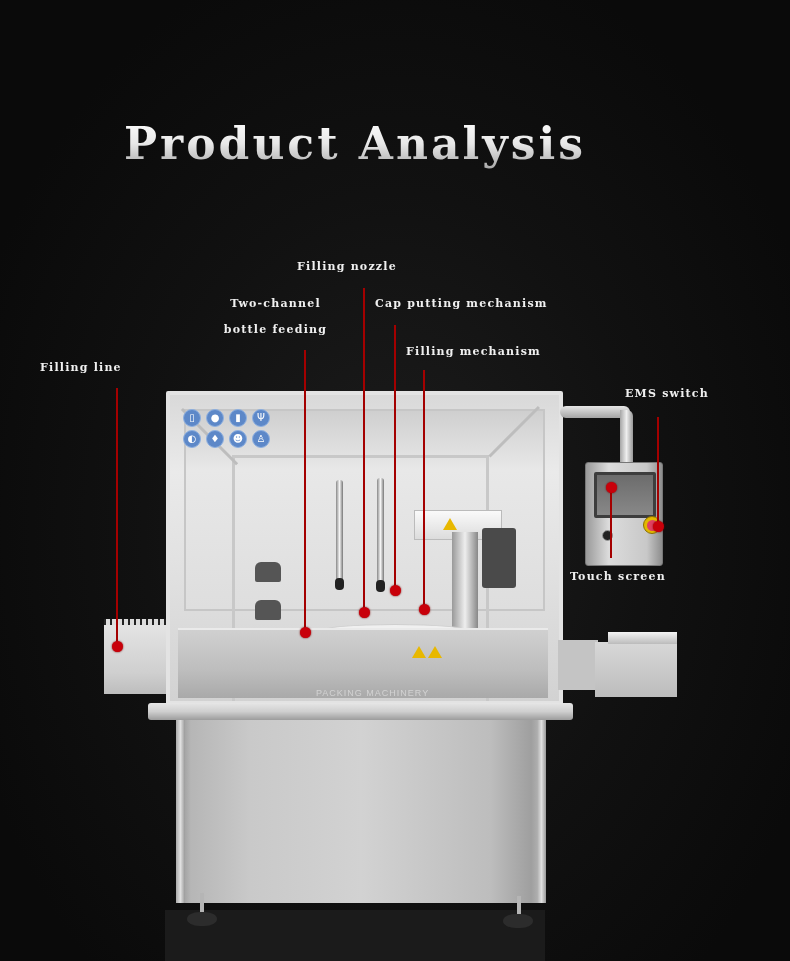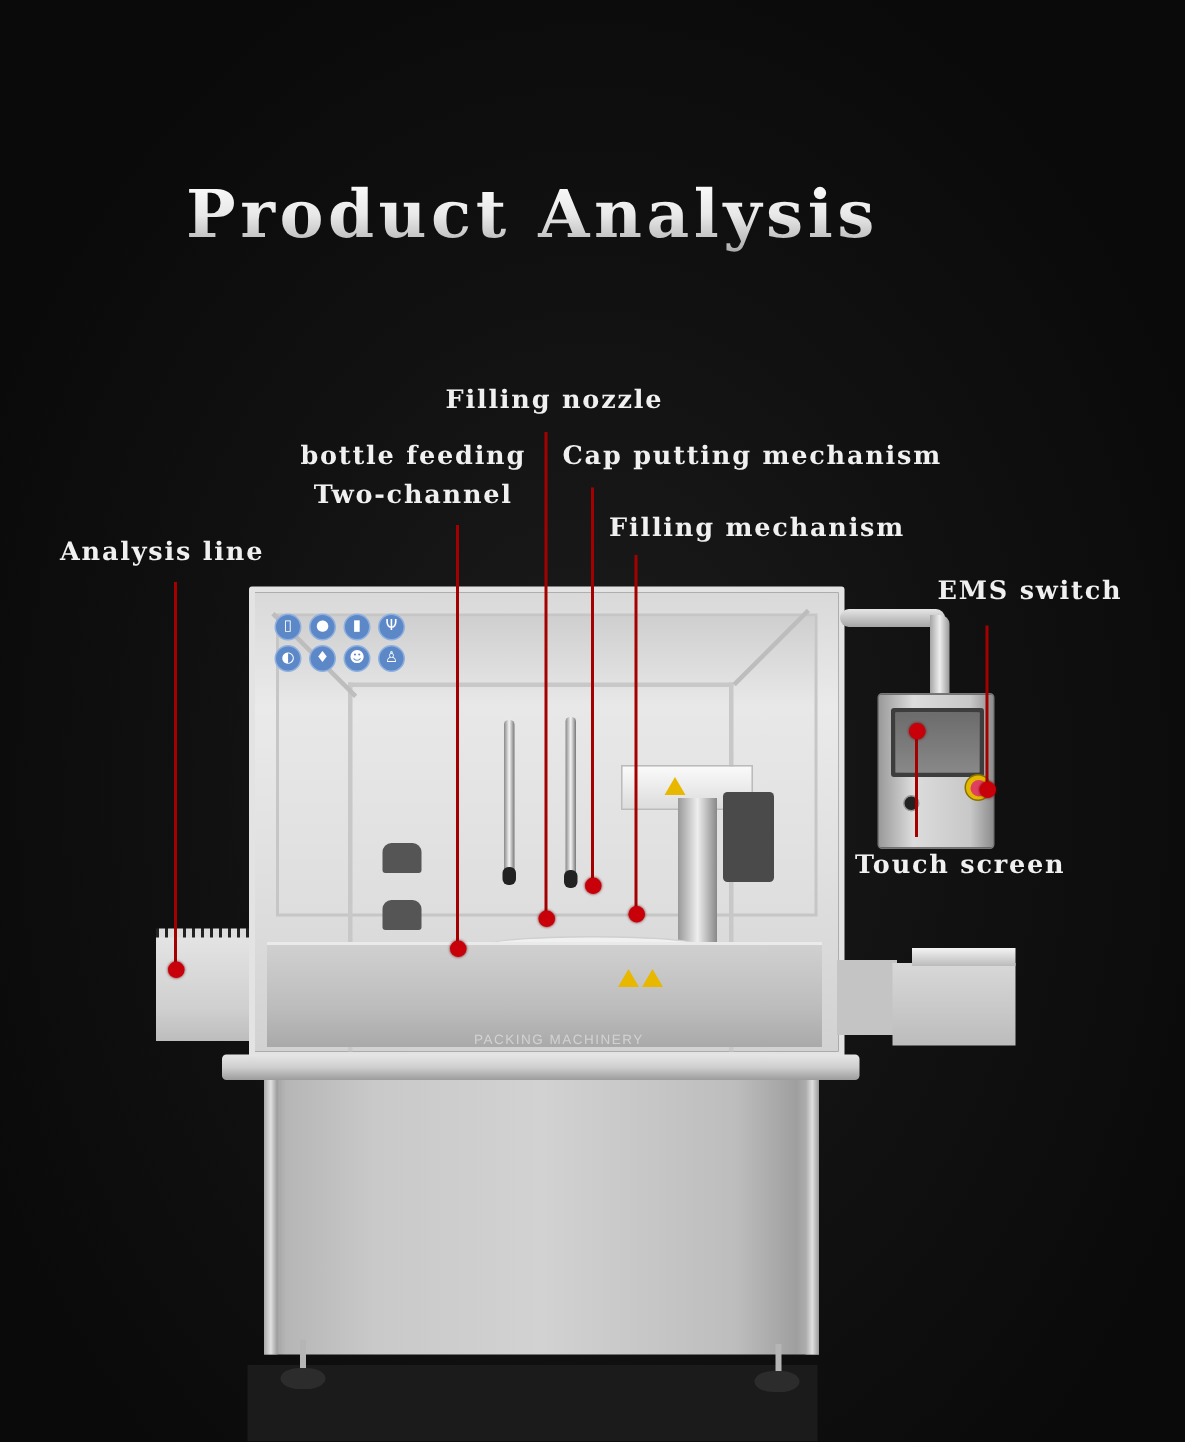--- a/index.html
+++ b/index.html
@@ -6,21 +6,21 @@
   html, body { width:790px; height:961px; background:#0a0a0a; overflow:hidden; }
   body { position:relative; font-family:"DejaVu Serif", serif; }
   .stage { position:absolute; left:0; top:0; width:790px; height:961px;
     background: radial-gradient(ellipse at 50% 55%, #1d1d1d 0%, #111 45%, #0a0a0a 80%); }
   .title { position:absolute; left:0; width:710px; top:118px; text-align:center;
     font-family:"DejaVu Serif", serif; font-weight:bold; font-size:44px; letter-spacing:3px;
     color:#e6e6e6;
     background: linear-gradient(180deg,#ffffff 0%,#e8e8e8 50%,#a9a9a9 100%);
     -webkit-background-clip:text; background-clip:text; -webkit-text-fill-color:transparent; }
   .label { position:absolute; color:#f0f0f0; font-family:"DejaVu Serif", serif; font-weight:bold;
-    font-size:17px; letter-spacing:1.2px; white-space:nowrap; line-height:26px; }
+    font-size:11px; letter-spacing:1.2px; white-space:nowrap; line-height:26px; }
   .label.center { text-align:center; }
   .vline { position:absolute; width:2px; background:#a40000; }
   .dot { position:absolute; width:11px; height:11px; border-radius:50%; background:#c8000a;
     margin-left:-5px; margin-top:-5px; box-shadow:0 0 2px #700; }
 
   
   .machine { position:absolute; left:0; top:0; width:790px; height:961px; }
   .floor { position:absolute; left:165px; top:910px; width:380px; height:51px; background:#1b1b1b; }
   .base { position:absolute; left:176px; top:718px; width:370px; height:185px;
     background: linear-gradient(90deg,#8c8c8c 0%,#b6b6b6 4%,#c9c9c9 20%,#d2d2d2 50%,#bdbdbd 85%,#9f9f9f 96%,#c2c2c2 100%); }
@@ -141,25 +141,25 @@
   <div class="arm-v"></div>
   <div class="hmi">
     <div class="hmi-screen"></div>
     <div class="hmi-knob"></div>
     <div class="ems">
         <div class="ems-btn"></div>
       </div>
   </div>
 </div>
 
-<div class="label" style="left:40px;top:355px">Analysis line</div>
+<div class="label" style="left:40px;top:355px">Filling line</div>
 <div class="label" style="left:297px;top:254px">Filling nozzle</div>
 <div class="label center" style="left:198px;top:291px;width:155px">
+  <div>Two-channel</div>
   <div>bottle feeding</div>
-  <div>Two-channel</div>
 </div>
 <div class="label" style="left:375px;top:291px">Cap putting mechanism</div>
 <div class="label" style="left:406px;top:339px">Filling mechanism</div>
 <div class="label" style="left:625px;top:381px">EMS switch</div>
 <div class="label" style="left:570px;top:564px">Touch screen</div>
 
 <div class="vline" style="left:116px;top:388px;height:258px"></div>
 <div class="dot" style="left:117px;top:646px"></div>
 
 <div class="vline" style="left:363px;top:288px;height:324px"></div>

